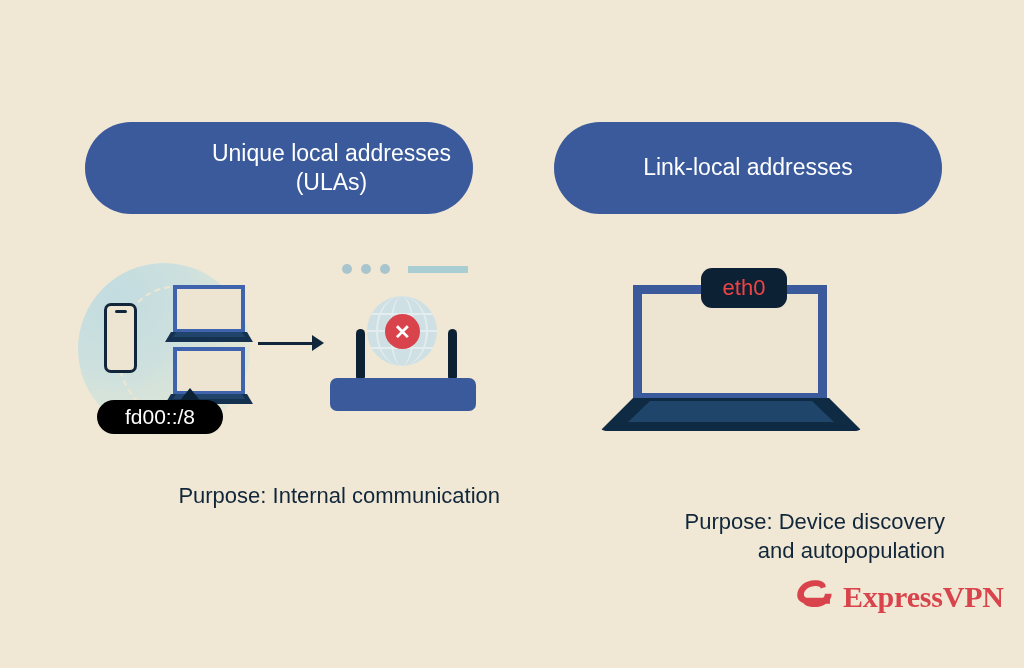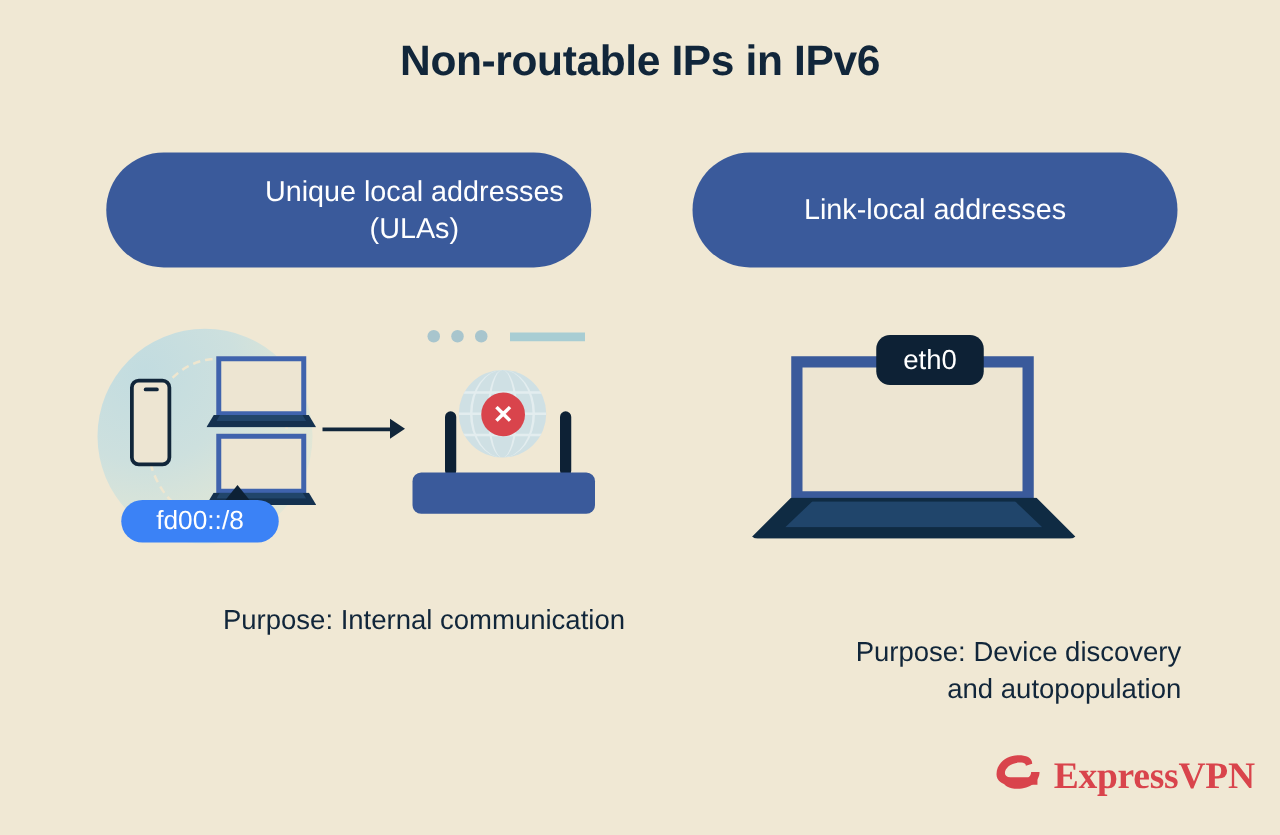--- a/index.html
+++ b/index.html
@@ -123,21 +123,21 @@
     left: 8px; top: 0; width: 72px; height: 5px;
     background: #21456a;
     clip-path: polygon(0 100%, 3px 0, 69px 0, 72px 100%);
   }
   #laptop-a { left: 105px; top: 35px; }
   #laptop-b { left: 105px; top: 97px; }
 
   
   .addr-pill-dark {
     position: absolute;
-    background: #3b82f6;
+    background: #000000;
     border-radius: 22px;
     color: #ffffff;
     display: flex;
     align-items: center;
     justify-content: center;
     font-size: 21px;
   }
   #fd00-pill { left: 37px; top: 150px; width: 126px; height: 34px; }
   .pill-pointer {
     position: absolute;
@@ -290,21 +290,21 @@
     clip-path: polygon(0 100%, 22px 0, 184px 0, 206px 100%);
   }
   .eth-badge {
     position: absolute;
     left: 101px;
     top: 18px;
     width: 86px;
     height: 40px;
     background: #0d2135;
     border-radius: 11px;
-    color: #ffffff;
+    color: #ef4444;
     display: flex;
     align-items: center;
     justify-content: center;
     font-size: 22px;
   }
   .fe80-pill {
     position: absolute;
     left: 85px;
     top: 80px;
     width: 118px;
@@ -326,40 +326,39 @@
     line-height: 1.3;
     color: #11263a;
   }
   #caption-left  { left: 60px;  top: 482px; width: 440px; }
   #caption-right { left: 555px; top: 508px; width: 390px; }
 
   
   .logo {
     position: absolute;
     left: 793px;
-    top: 600px;
+    top: 576px;
     display: flex;
     align-items: center;
     gap: 8px;
   }
   .logo-mark { width: 42px; height: 42px; }
   .logo-text {
     font-family: "Liberation Serif", serif;
     font-size: 30px;
     font-weight: bold;
     color: #d9444c;
     letter-spacing: -0.2px;
   }
 </style>
 </head>
 <body>
 
 <div class="canvas">
 
-  <div class="title">Non-routable IPs in IPv6</div>
 
   <div class="header-pill" id="pill-left">
     <span>
       <span>Unique local addresses</span><br>
       <span>(ULAs)</span>
     </span>
   </div>
 
   <div class="illus-left">
     <div class="grad-circle"></div>

